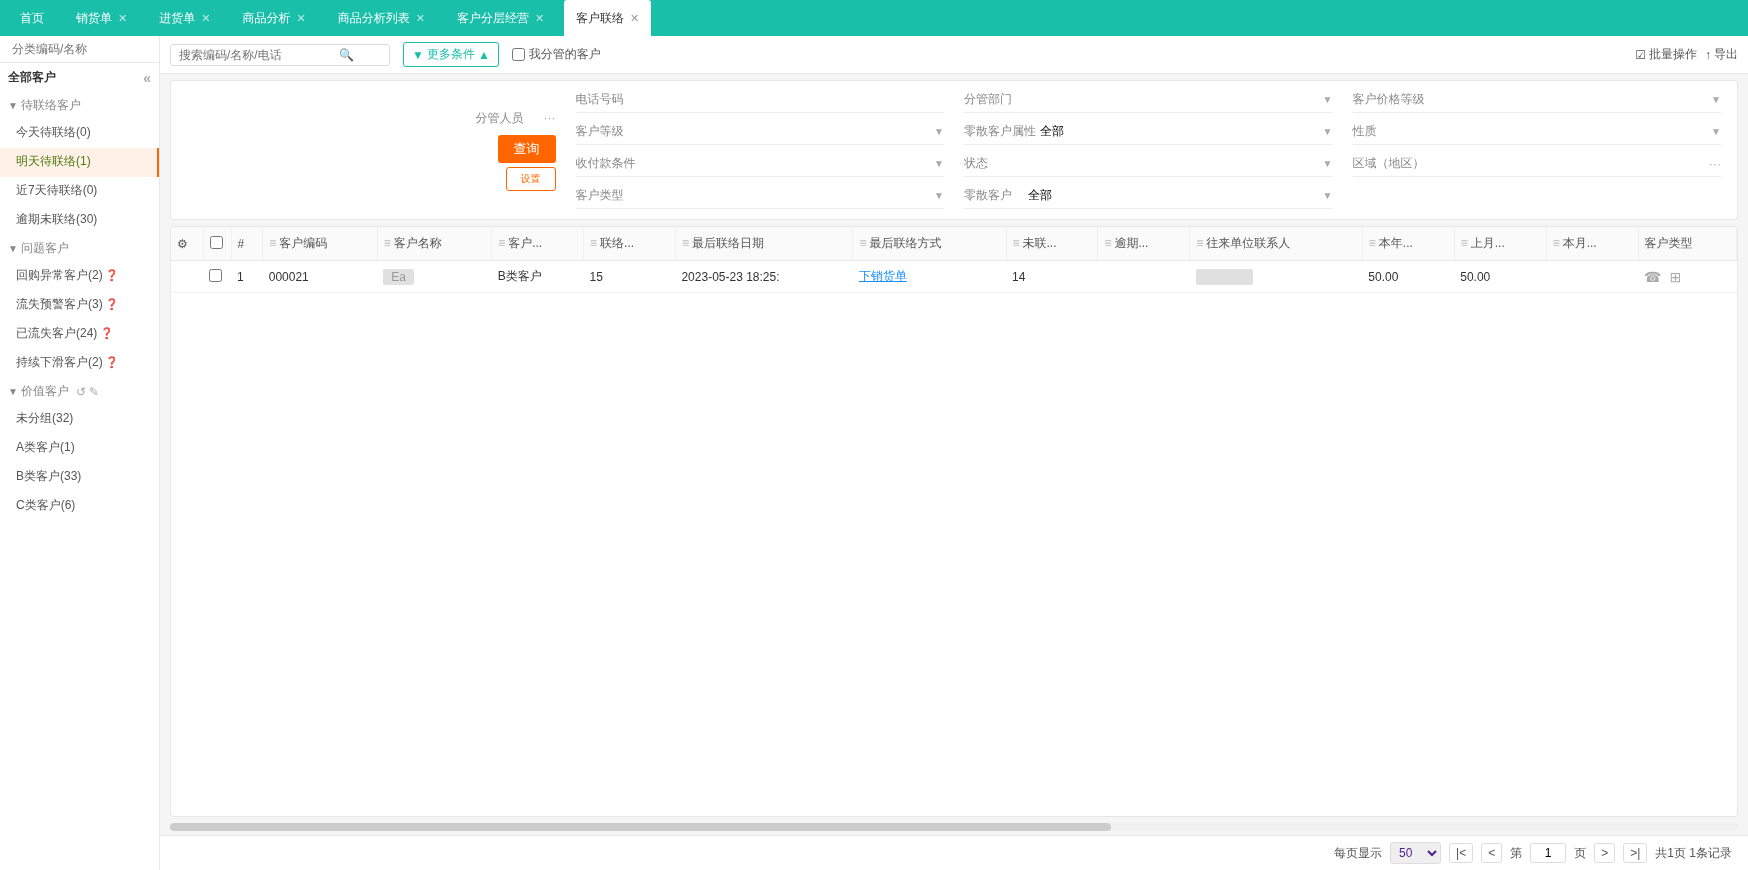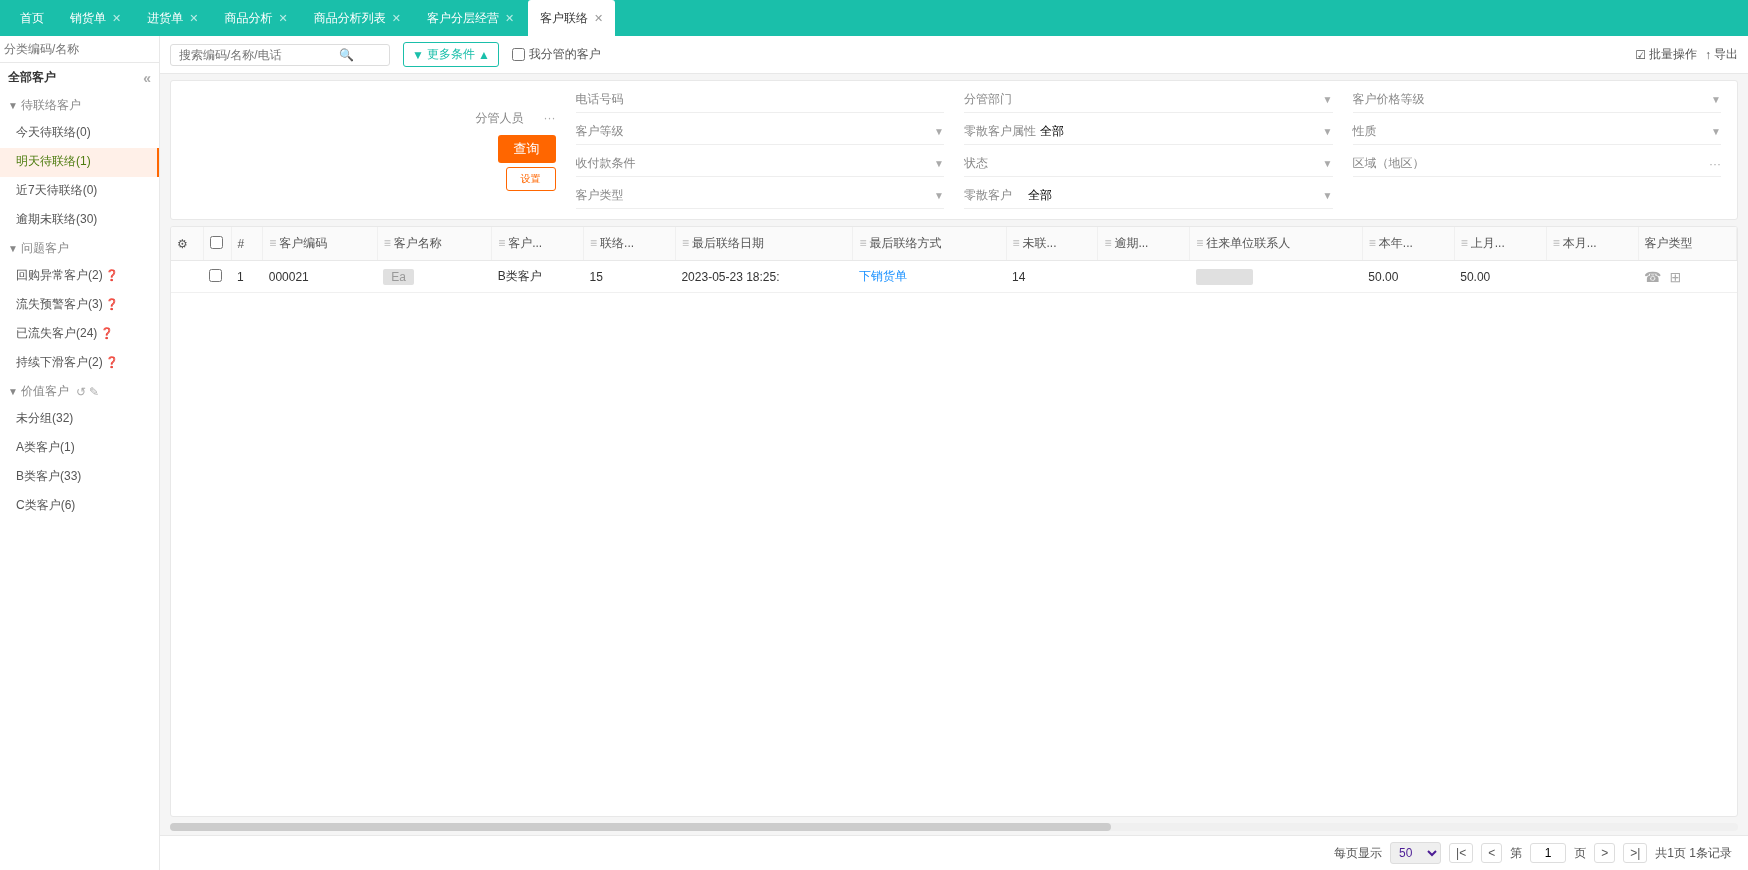--- a/index.html
+++ b/index.html
@@ -5,21 +5,21 @@
     * { box-sizing: border-box; margin: 0; padding: 0; font-family: 'Microsoft YaHei', Arial, sans-serif; font-size: 12px; }
     body { background: #f5f5f5; overflow: hidden; }
 
     
     .top-nav {
       display: flex;
       align-items: center;
       background: #1abfaa;
       height: 36px;
       padding: 0 8px;
-      gap: 2px;
+      gap: 8px;
     }
     .nav-item {
       color: #fff;
       padding: 4px 12px;
       cursor: pointer;
       border-radius: 3px 3px 0 0;
       white-space: nowrap;
       display: flex;
       align-items: center;
       gap: 4px;
@@ -40,21 +40,21 @@
     .sidebar {
       width: 160px;
       background: #fff;
       border-right: 1px solid #e8e8e8;
       overflow-y: auto;
       flex-shrink: 0;
     }
     .sidebar-search {
       display: flex;
       align-items: center;
-      padding: 6px 4px;
+      padding: 6px 12px;
       border-bottom: 1px solid #e8e8e8;
       gap: 4px;
     }
     .sidebar-search input {
       flex: 1;
       border: none;
       outline: none;
       font-size: 12px;
       color: #999;
     }
@@ -244,21 +244,21 @@
       font-weight: normal;
       border-right: 1px solid #f0f0f0;
     }
     thead th .col-drag { color: #bbb; margin-right: 3px; }
     tbody td {
       padding: 7px 6px;
       border-bottom: 1px solid #f0f0f0;
       color: #333;
       white-space: nowrap;
     }
-    .link-text { color: #1890ff; cursor: pointer; }
+    .link-text { color: #1890ff; cursor: pointer; text-decoration: underline; }
     .action-icons { display: flex; gap: 8px; }
     .action-icon { color: #aaa; cursor: pointer; font-size: 14px; }
 
     
     .table-footer {
       background: #fff;
       border-top: 1px solid #e8e8e8;
       padding: 6px 16px;
       display: flex;
       align-items: center;

